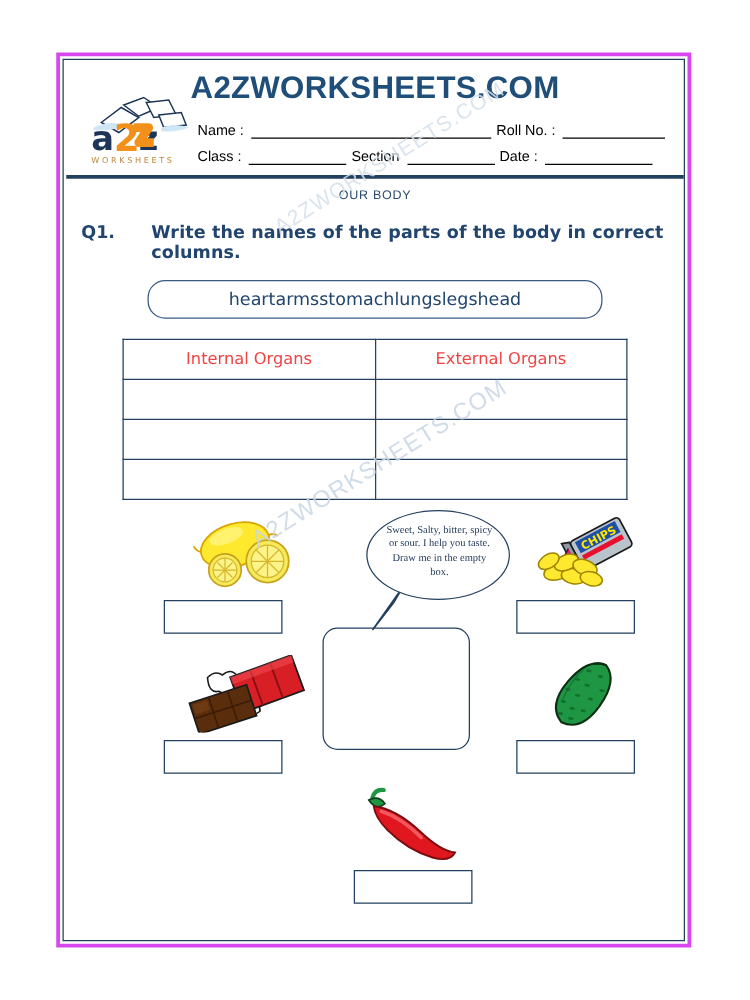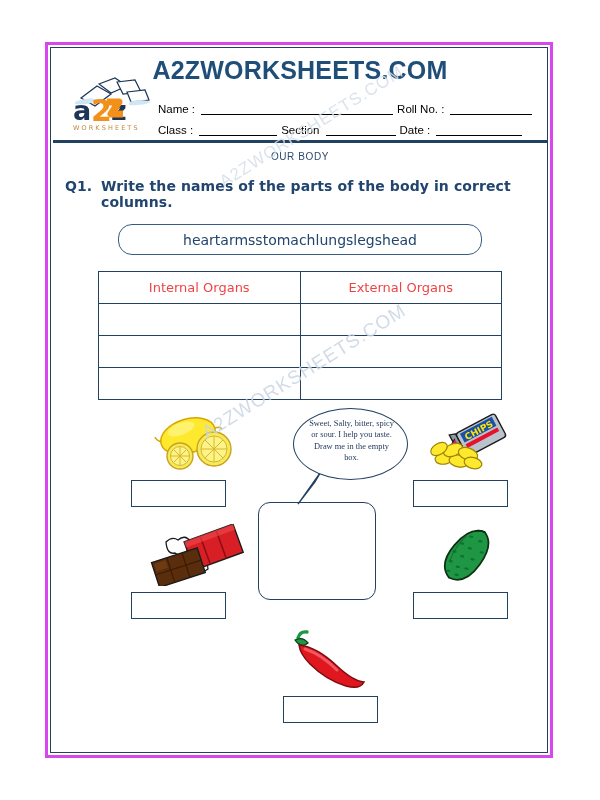--- a/index.html
+++ b/index.html
@@ -96,21 +96,21 @@
   .fields {
     position: absolute;
     left: 105px;
     top: 44px;
     width: 385px;
     font-size: 11.5px;
     color: #000;
   }
   .field-row {
     display: flex;
-    align-items: flex-end;
+    align-items: center;
     height: 21px;
   }
   .fl { white-space: nowrap; padding-right: 2px; }
   .rule {
     border-bottom: 1px solid #000;
     height: 12px;
     margin: 0 4px;
   }
   .rule.name  { width: 192px; }
   .rule.roll  { width: 82px; }
@@ -136,20 +136,21 @@
 
   .question {
     display: flex;
     align-items: baseline;
     color: #21456f;
     font-size: 14px;
     font-weight: bold;
     margin-top: 16px;
     padding-left: 12px;
     font-family: "DejaVu Sans", sans-serif;
+    gap: 20px;
   }
   .q-num { width: 36px; flex: none; }
   .q-text { letter-spacing: .1px; }
 
   
   .wordbank {
     margin: 14px auto 0 auto;
     width: 364px;
     height: 31px;
     border: 1.5px solid #3a5a86;

